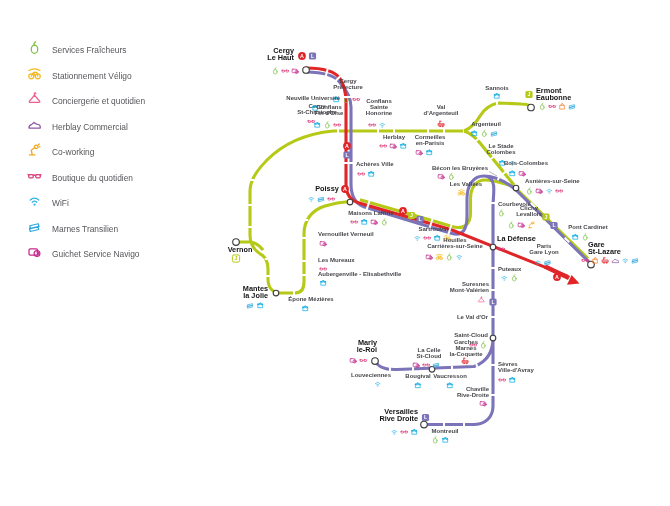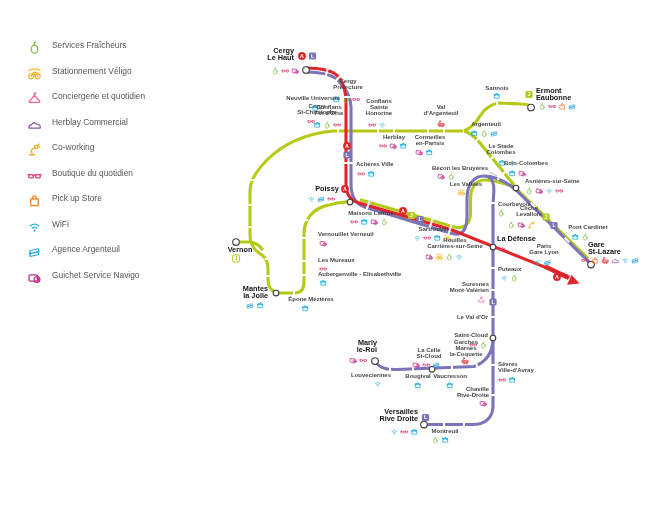--- a/index.html
+++ b/index.html
@@ -1,19 +1,19 @@
 <!DOCTYPE html>
 <html><head>
 <meta charset="utf-8">
 <style>
   html,body{margin:0;padding:0}
   body{width:670px;height:506px;position:relative;background:#ffffff;overflow:hidden;
        font-family:"Liberation Sans",sans-serif;}
   .legend{position:absolute;left:27px;top:40px;display:flex;flex-direction:column;gap:10.5px;z-index:2}
-  .legend-item{display:flex;align-items:flex-start;gap:10px;height:15px}
+  .legend-item{display:flex;align-items:flex-end;gap:10px;height:15px}
   .legend-label{font-size:8.4px;color:#55565a;white-space:nowrap}
   svg.map{position:absolute;left:0;top:0;z-index:1}
   .map-label{font-size:6px;font-weight:bold;fill:#47484c}
   .map-label.major{font-size:7.3px;fill:#141414}
   .badge-text{font-size:5.3px;font-weight:bold}
   .sym{fill:none;stroke:currentColor;stroke-width:1;stroke-linecap:round;stroke-linejoin:round}
 </style>
 </head>
 <body>
 
@@ -48,36 +48,30 @@
       </svg>
       <span class="legend-label">Co-working</span>
     </div>
     <div class="legend-item">
       <svg width="15" height="15" viewBox="0 0 12 12" style="color: rgb(220, 61, 123);">
         <use href="#sym-boutique"></use>
       </svg>
       <span class="legend-label">Boutique du quotidien</span>
     </div>
     <div class="legend-item">
-      <svg width="15" height="15" viewBox="0 0 12 12" style="color: rgb(244, 125, 32);">
-        <use href="#sym-pickupstore"></use>
-      </svg>
-      <span class="legend-label">Pick up Store</span>
-    </div>
-    <div class="legend-item">
       <svg width="15" height="15" viewBox="0 0 12 12" style="color: rgb(51, 181, 229);">
         <use href="#sym-wifi"></use>
       </svg>
       <span class="legend-label">WiFi</span>
     </div>
     <div class="legend-item">
       <svg width="15" height="15" viewBox="0 0 12 12" style="color: rgb(47, 168, 220);">
         <use href="#sym-agence"></use>
       </svg>
-      <span class="legend-label">Agence Argenteuil</span>
+      <span class="legend-label">Marnes Transilien</span>
     </div>
     <div class="legend-item">
       <svg width="15" height="15" viewBox="0 0 12 12" style="color: rgb(196, 42, 140);">
         <use href="#sym-navigo"></use>
       </svg>
       <span class="legend-label">Guichet Service Navigo</span>
     </div>
   </div>
 
 <svg class="map" width="670" height="506" viewBox="0 0 670 506">

